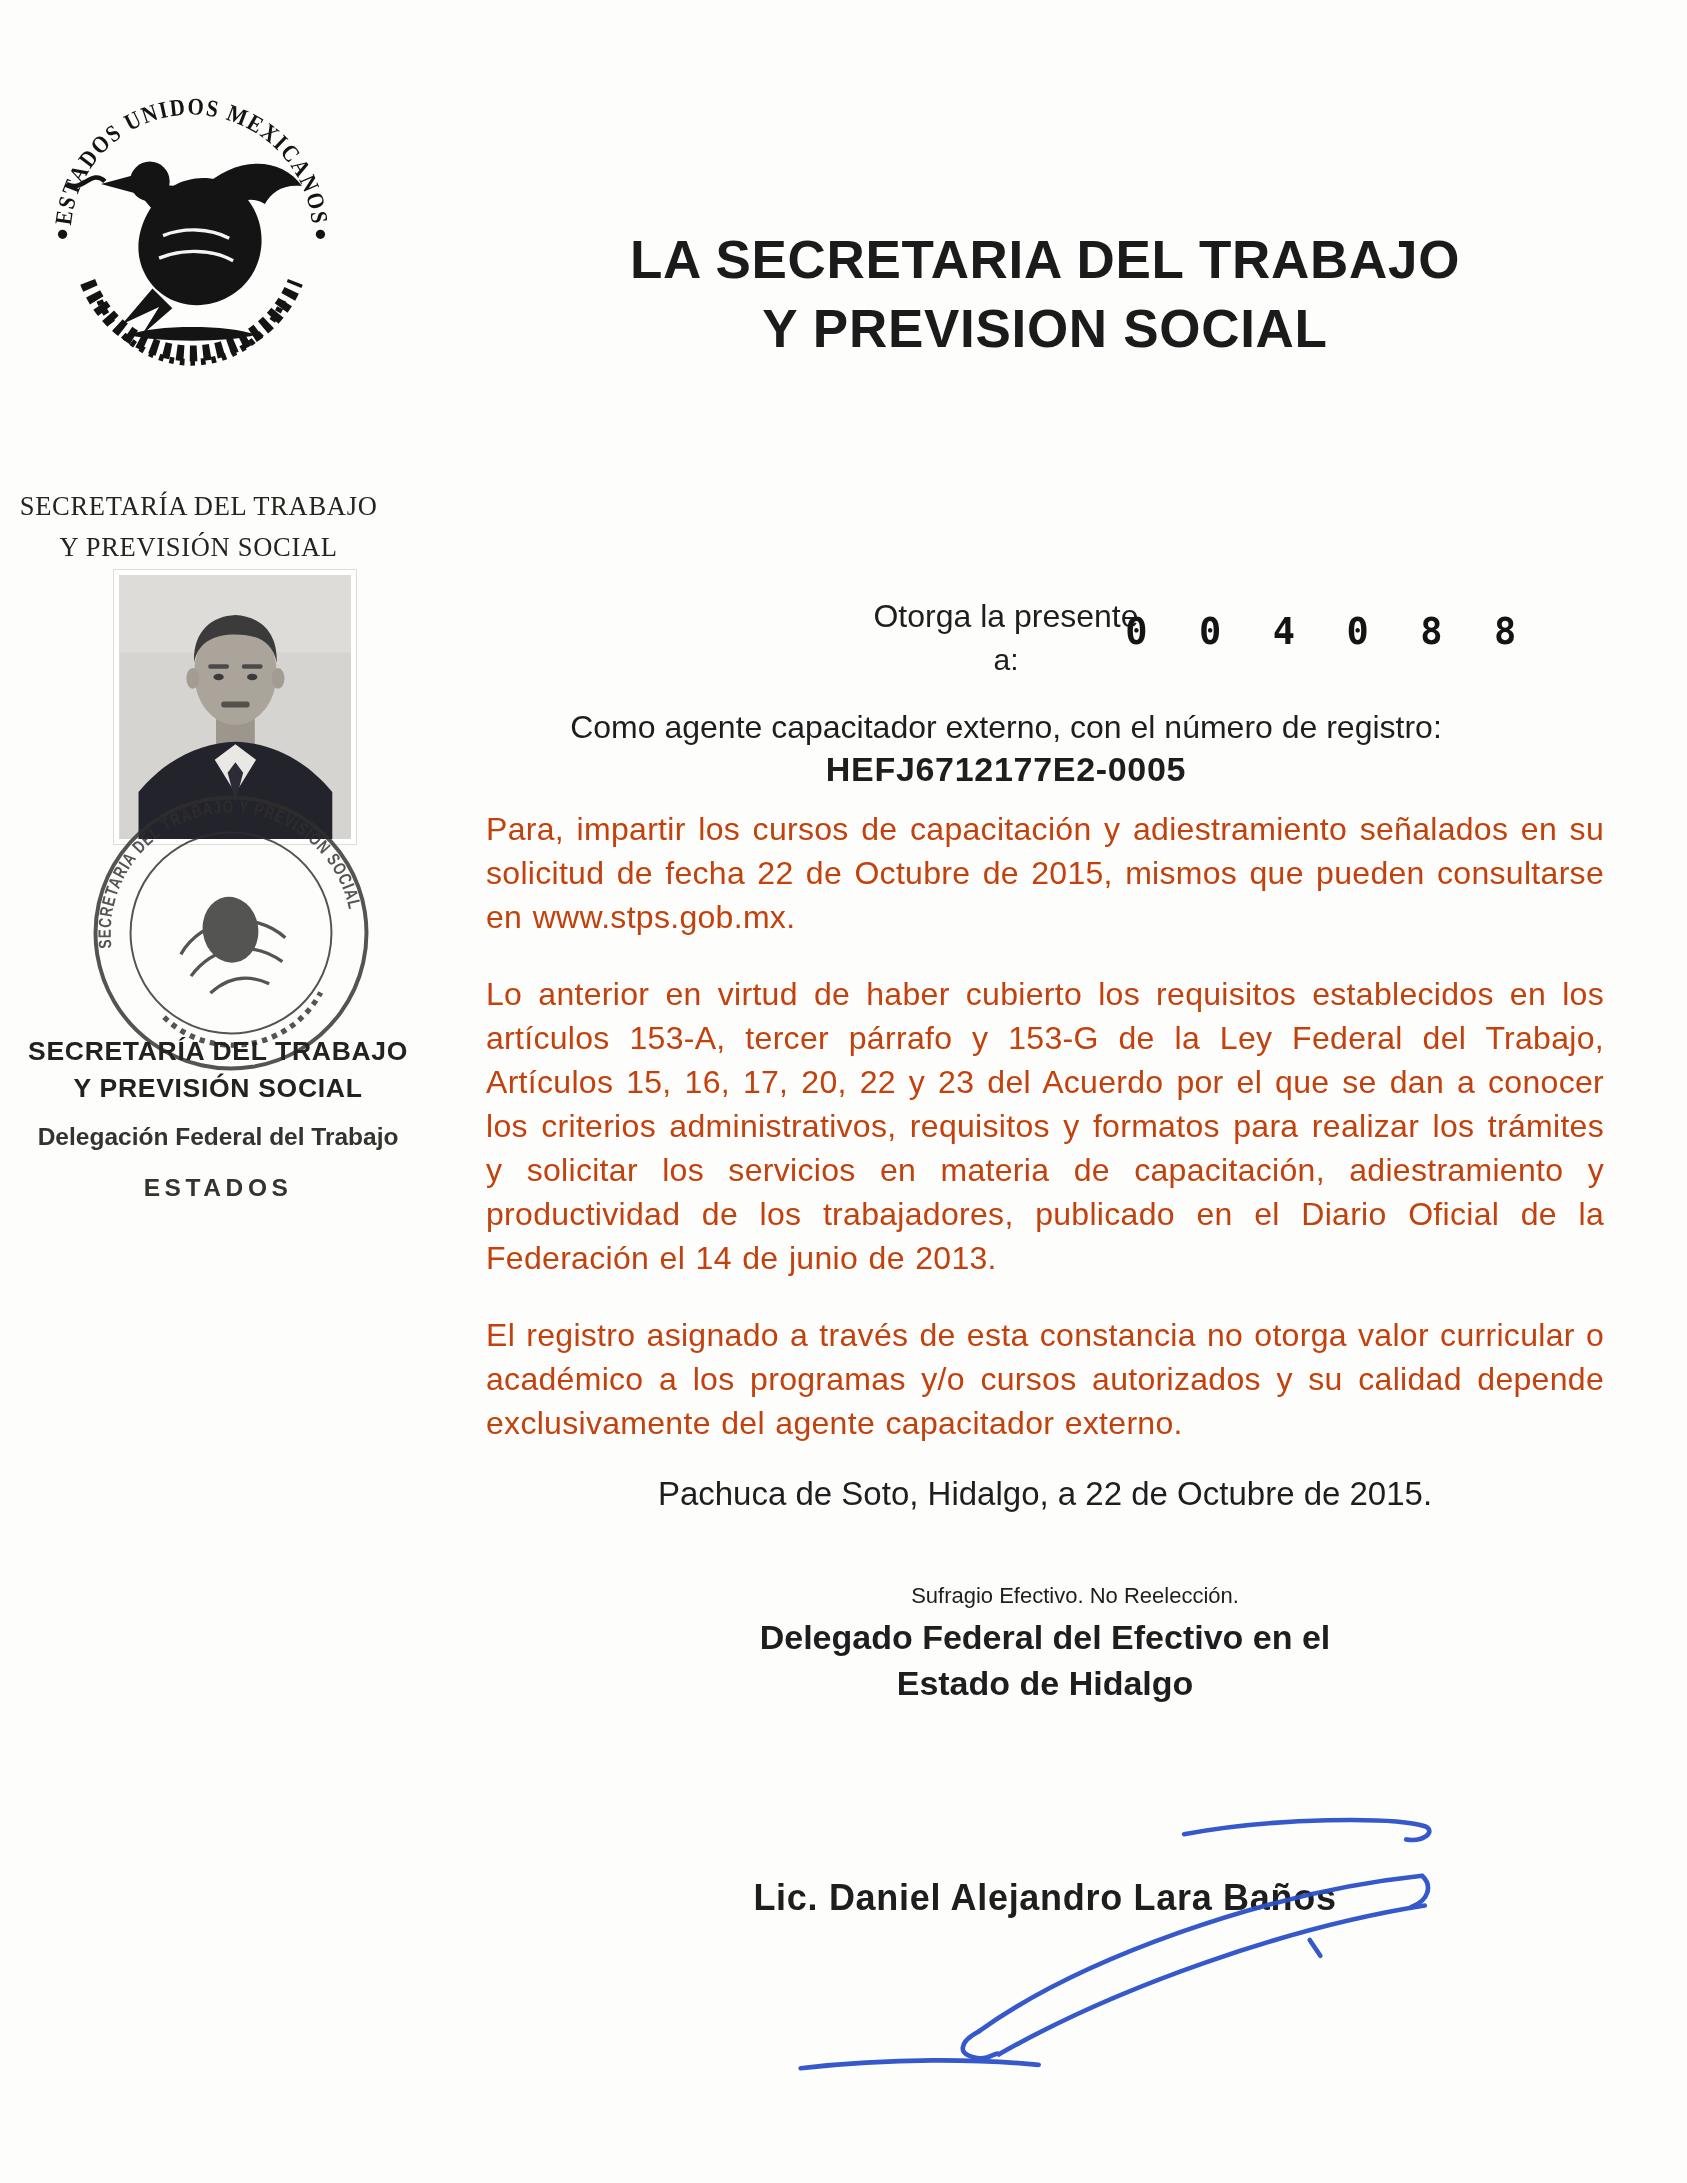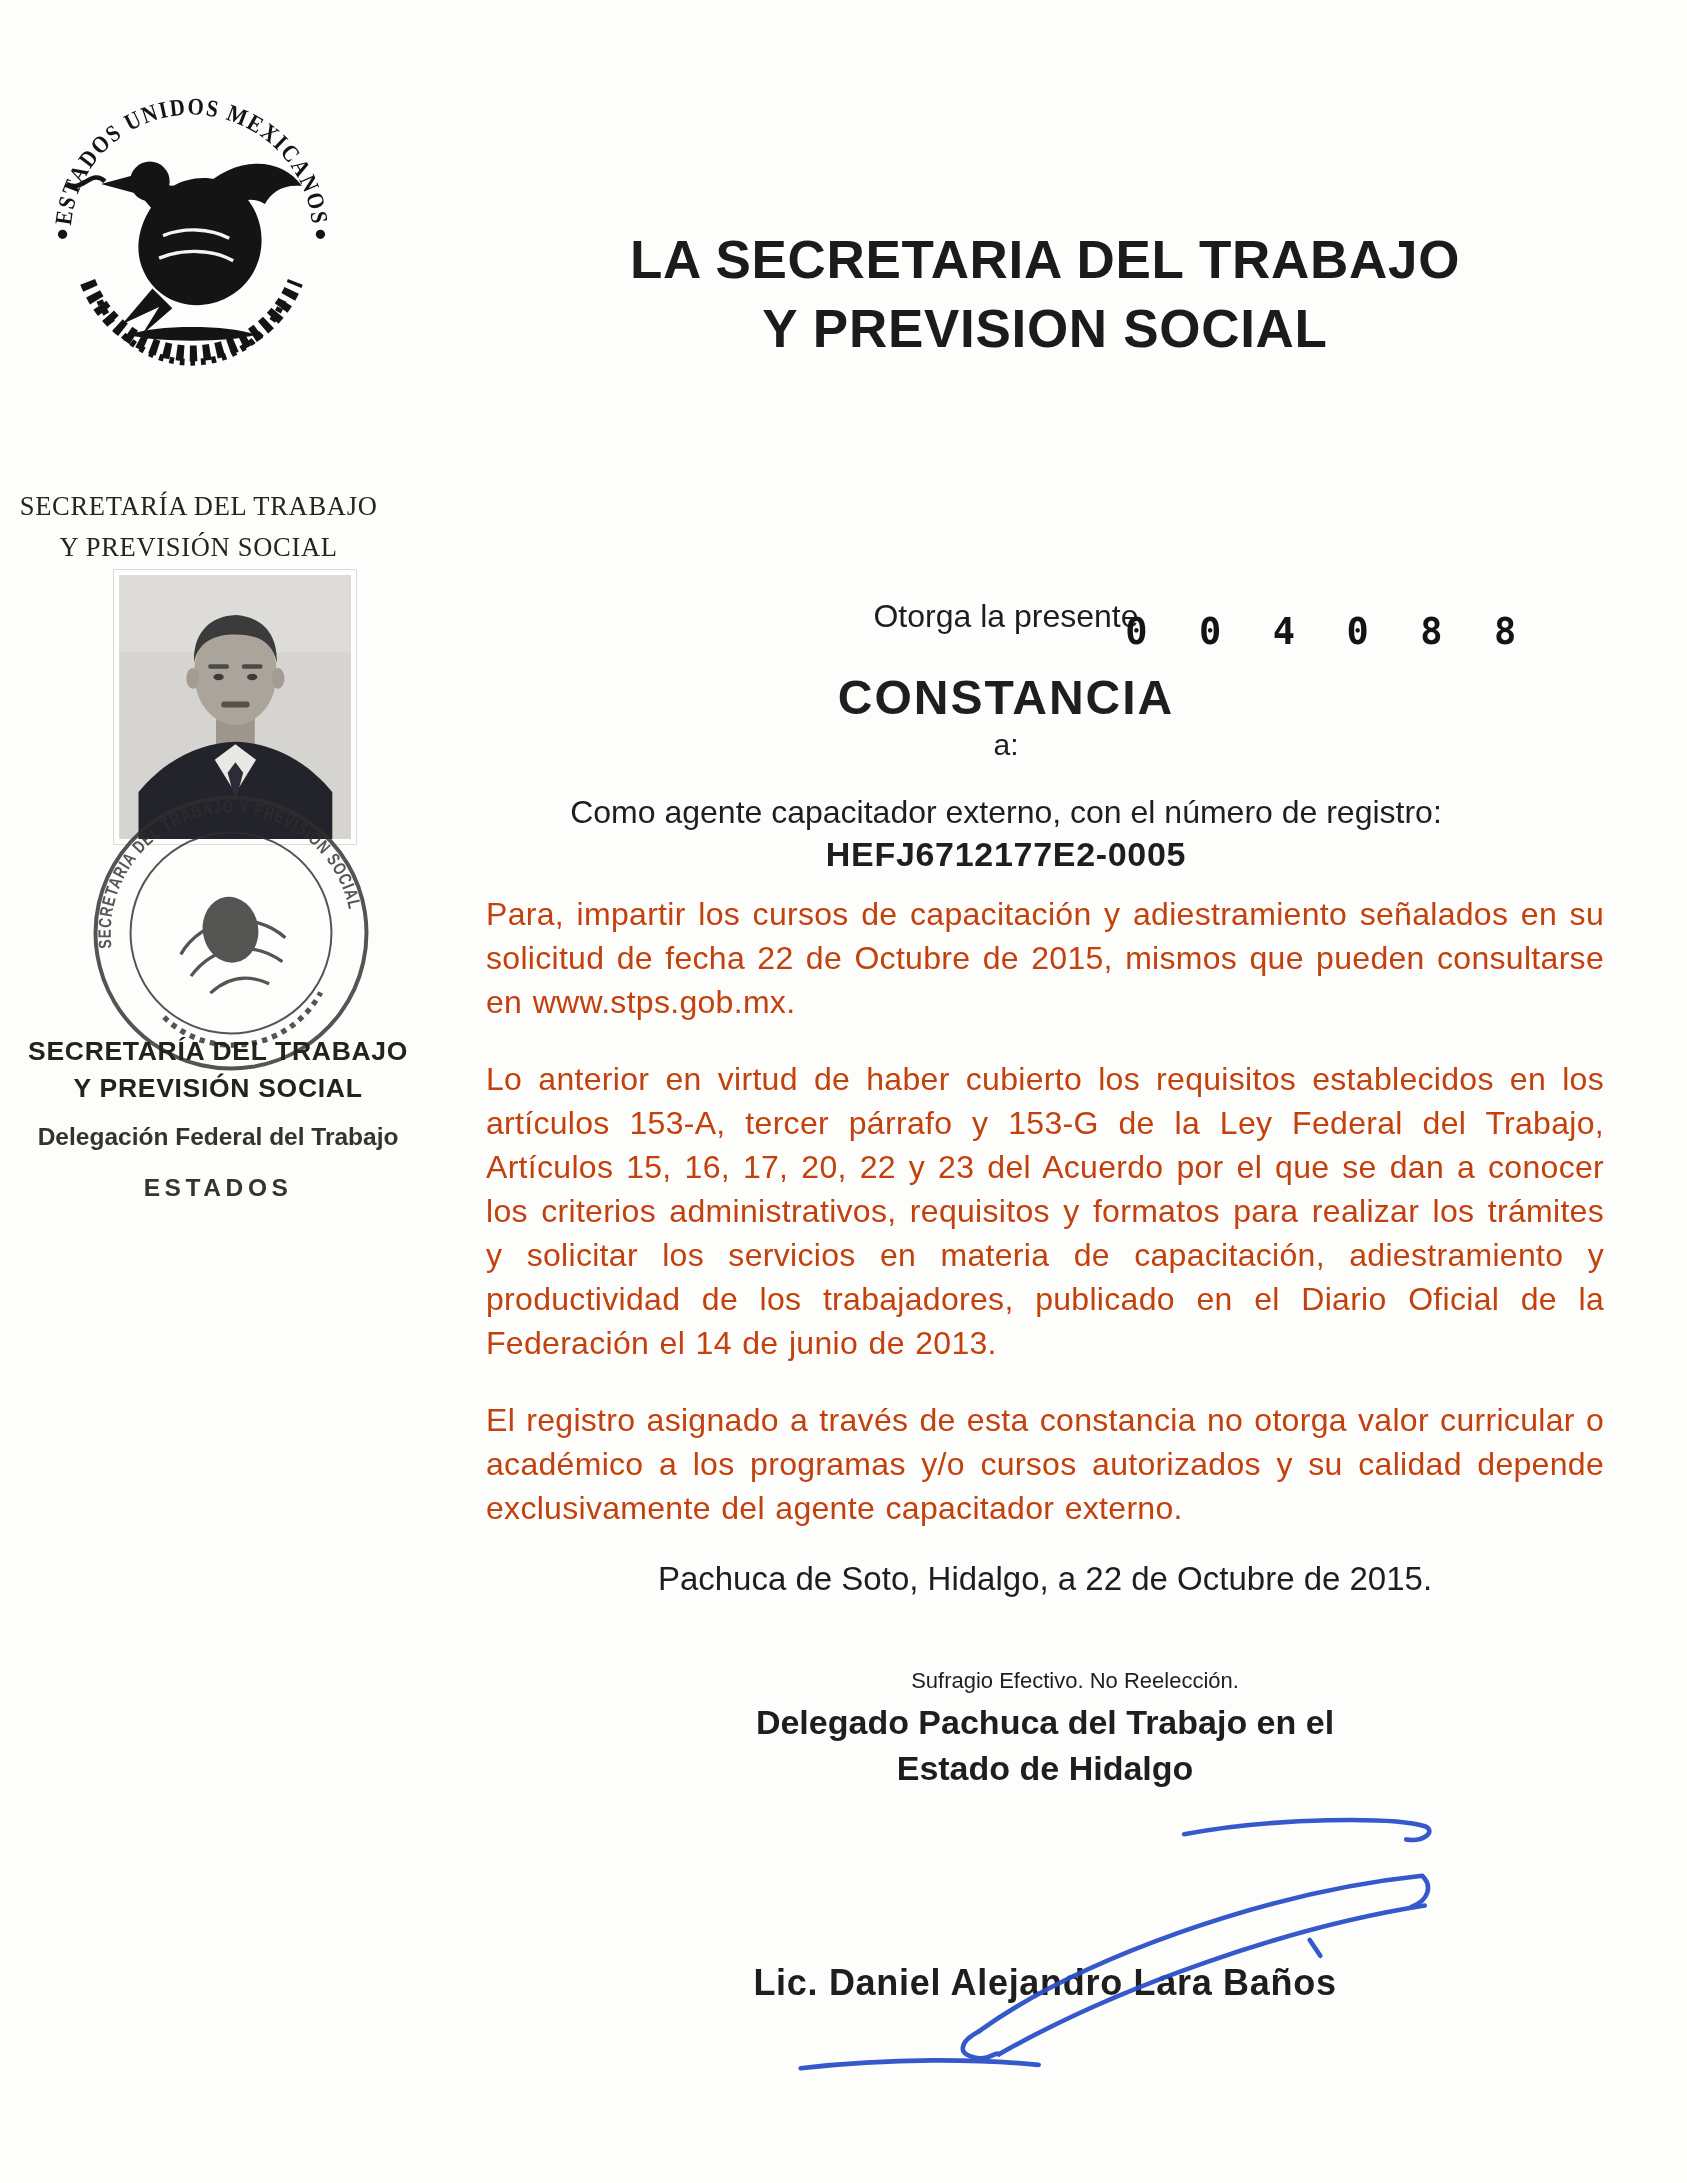--- a/index.html
+++ b/index.html
@@ -168,36 +168,35 @@
     <div class="doc-title">
       <div>LA SECRETARIA DEL TRABAJO</div>
       <div>Y PREVISION SOCIAL</div>
     </div>
 
     <div class="otorga-row">
       <div class="otorga">Otorga la presente</div>
       <div class="folio">0 0 4 0 8 8</div>
     </div>
 
-    <div class="constancia">CONSTANCIA</div>
     <div class="a-label">a:</div>
 
 
     <div class="registro-intro">Como agente capacitador externo, con el número de registro:</div>
     <div class="registro-num">HEFJ6712177E2-0005</div>
 
     <p class="body-par first">Para, impartir los cursos de capacitación y adiestramiento señalados en su solicitud de fecha 22 de Octubre de 2015, mismos que pueden consultarse en www.stps.gob.mx.</p>
     <p class="body-par">Lo anterior en virtud de haber cubierto los requisitos establecidos en los artículos 153-A, tercer párrafo y 153-G de la Ley Federal del Trabajo, Artículos 15, 16, 17, 20, 22 y 23 del Acuerdo por el que se dan a conocer los criterios administrativos, requisitos y formatos para realizar los trámites y solicitar los servicios en materia de capacitación, adiestramiento y productividad de los trabajadores, publicado en el Diario Oficial de la Federación el 14 de junio de 2013.</p>
     <p class="body-par">El registro asignado a través de esta constancia no otorga valor curricular o académico a los programas y/o cursos autorizados y su calidad depende exclusivamente del agente capacitador externo.</p>
 
     <div class="place-date">Pachuca de Soto, Hidalgo, a 22 de Octubre de 2015.</div>
 
     <div class="sufragio">Sufragio Efectivo. No Reelección.</div>
     <div class="signer-title">
-      <div>Delegado Pachuca del Trabajo en el</div>
+      <div>Delegado Federal del Efectivo en el</div>
       <div>Estado de Hidalgo</div>
     </div>
 
     <div class="signer-name">Lic. Daniel Alejandro Lara Baños</div>
 
     <div class="signature-wrap">
       <svg viewBox="0 0 1030 410">
         <g stroke="#2b50c8" stroke-width="7" fill="none" stroke-linecap="round" opacity="0.95">
           <path d="M 640 32 C 780 6 958 6 1004 20 C 1022 28 1002 44 976 40"></path>
           <path d="M 330 330 C 480 222 760 120 1000 95 C 1016 110 1010 132 984 142"></path>

